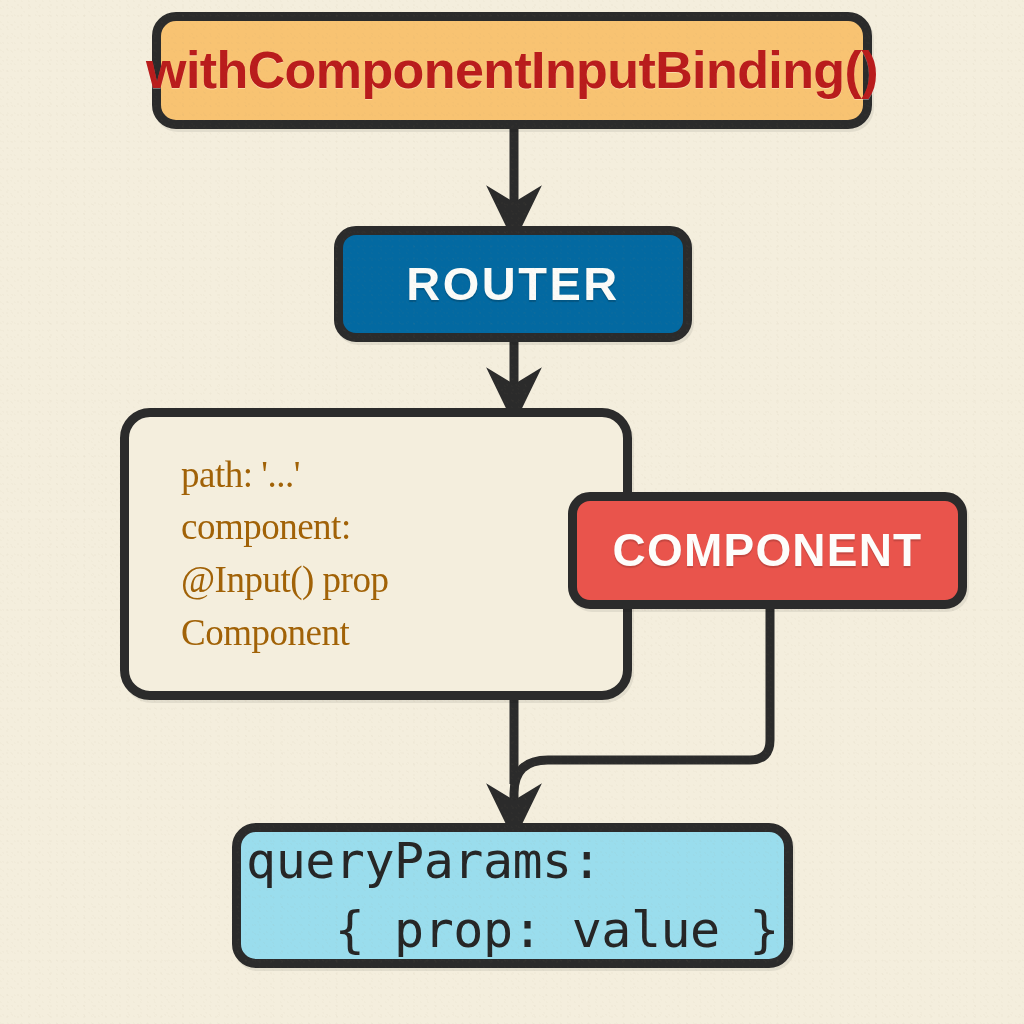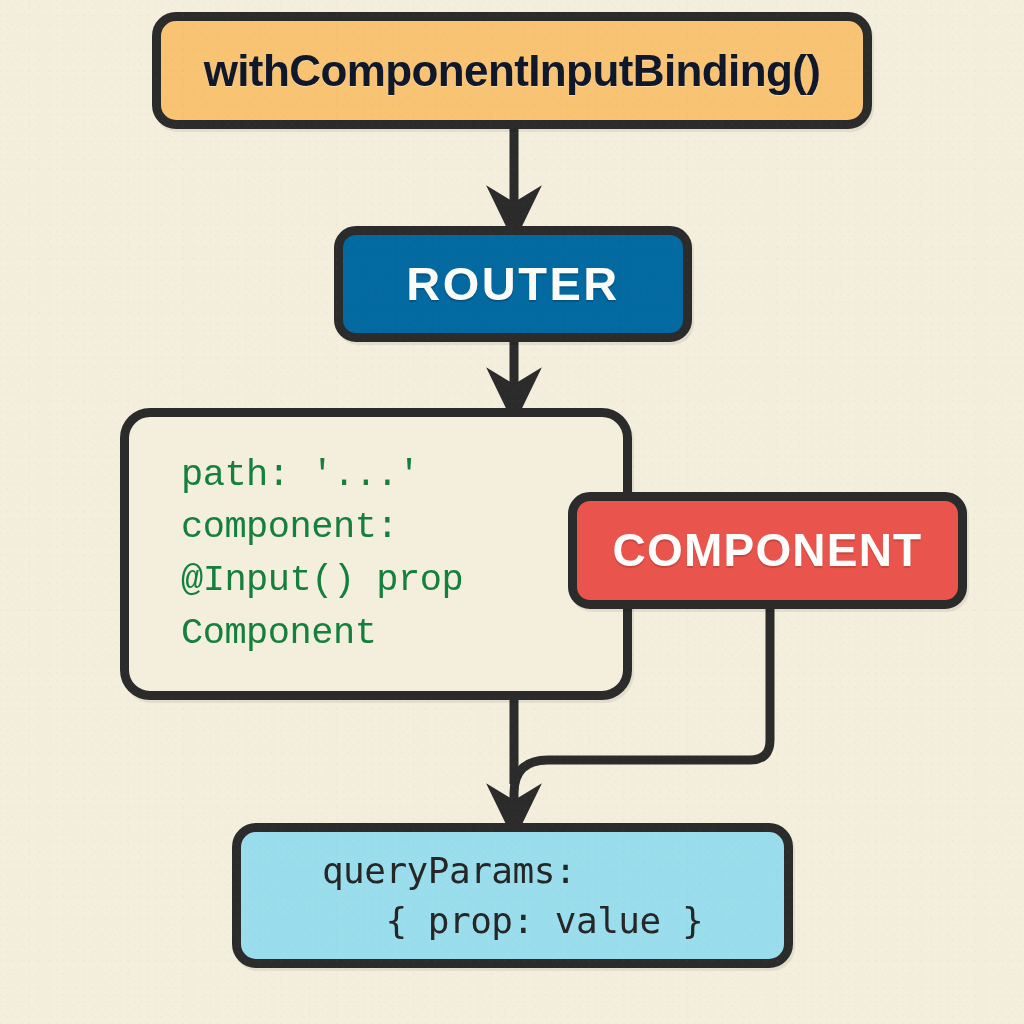--- a/index.html
+++ b/index.html
@@ -50,23 +50,23 @@
     line-height: 1.18;
   }
 
   
   #node-with-binding {
     left: 152px; top: 12px; width: 720px; height: 117px;
     background: #f8c372;
     border-radius: 24px;
   }
   #node-with-binding .node-label {
-    color: #0f172a;
+    color: #b91c1c;
     font-weight: 700;
-    font-size: 44px;
+    font-size: 52px;
     letter-spacing: -0.6px;
     text-shadow: 0 1px 0 rgba(255,255,255,0.35);
   }
 
   
   #node-router {
     left: 334px; top: 226px; width: 358px; height: 116px;
     background: #0369a1;
     border-radius: 22px;
   }
@@ -81,22 +81,22 @@
   
   #node-route-config {
     left: 120px; top: 408px; width: 512px; height: 292px;
     background: #f4eedd;
     border-radius: 30px;
     justify-content: flex-start;
     padding-left: 52px;
     z-index: 2;
   }
   #node-route-config .node-label {
-    color: #15803d;
-    font-family: Liberation Mono, monospace;
+    color: #a16207;
+    font-family: Liberation Serif, serif;
     font-size: 37px;
     line-height: 1.42;
     letter-spacing: -0.5px;
   }
 
   
   #node-component {
     left: 568px; top: 492px; width: 399px; height: 117px;
     background: #e9544c;
     border-radius: 22px;
@@ -112,21 +112,21 @@
 
   
   #node-query-params {
     left: 232px; top: 823px; width: 561px; height: 145px;
     background: #9added;
     border-radius: 24px;
   }
   #node-query-params .node-label {
     color: #262626;
     font-family: "DejaVu Sans Mono", "Liberation Mono", monospace;
-    font-size: 36px;
+    font-size: 50px;
     line-height: 1.38;
     letter-spacing: -0.5px;
     text-align: left;
   }
 </style>
 </head>
 <body>
 
 <div id="canvas">
 

